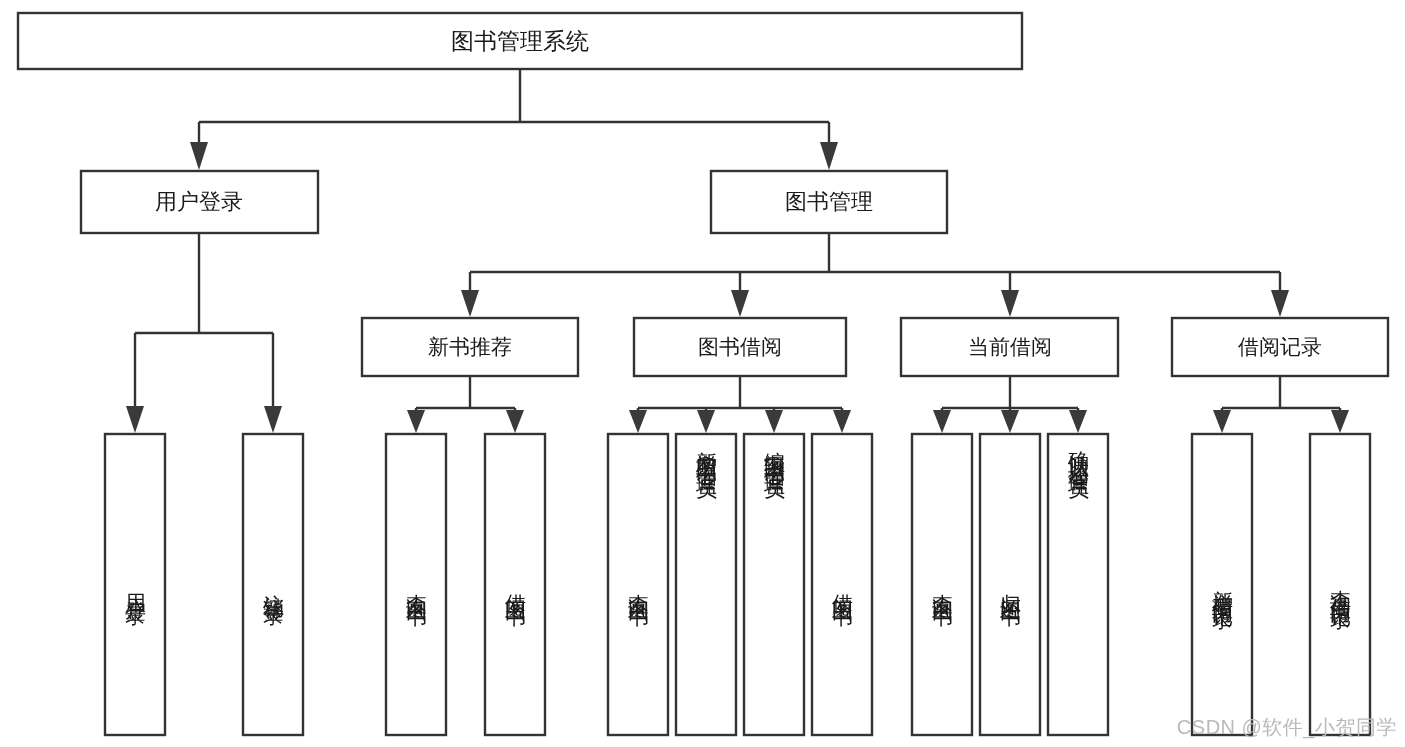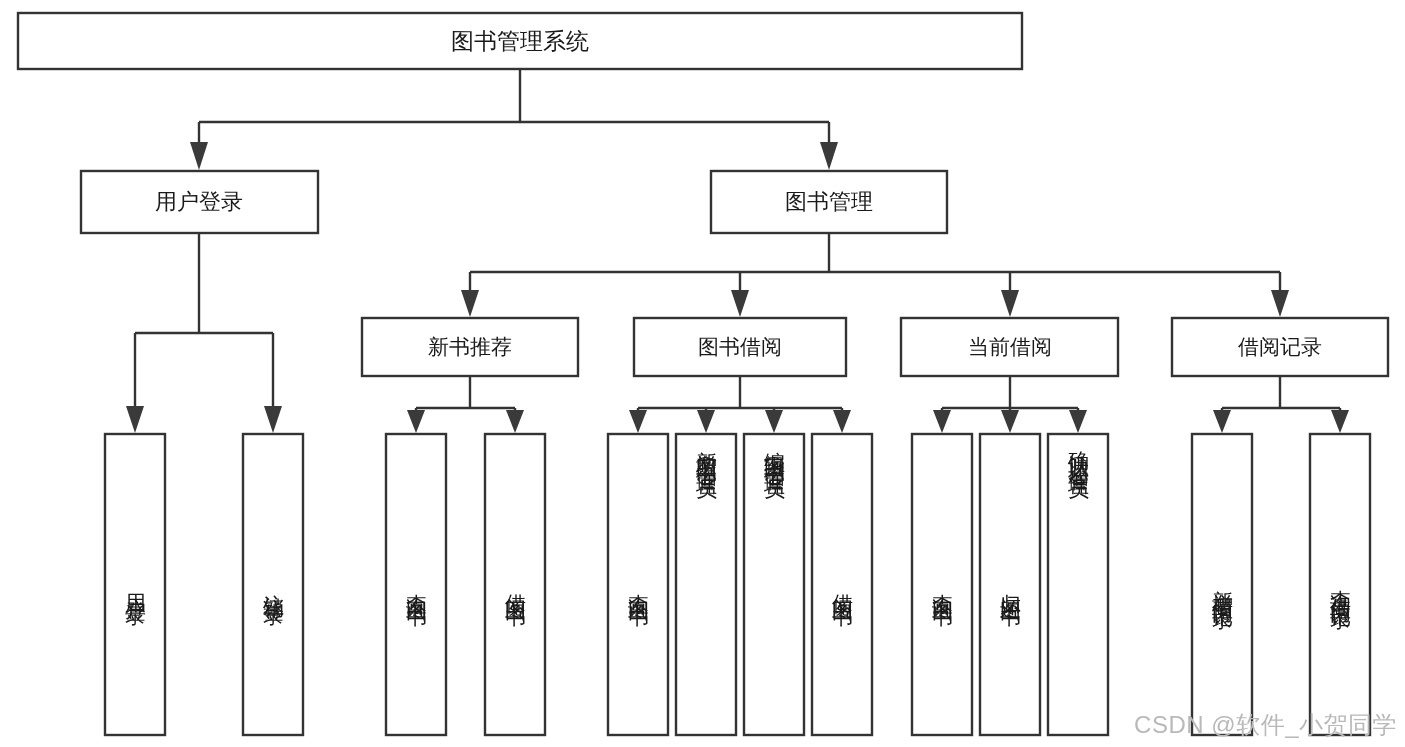--- a/index.html
+++ b/index.html
@@ -65,21 +65,21 @@
     line-height: 1.28;
     letter-spacing: 4px;
     color: #1a1a1a;
     white-space: nowrap;
   }
   #watermark {
     position: absolute;
     right: 8px;
     bottom: 6px;
     font-family: "Liberation Sans", "DejaVu Sans", sans-serif;
-    font-size: 24px;
+    font-size: 20px;
     color: #b9b9b9;
     letter-spacing: 0.5px;
     white-space: nowrap;
   }
 </style>
 </head>
 <body>
 
 <div id="diagram-root">
 

